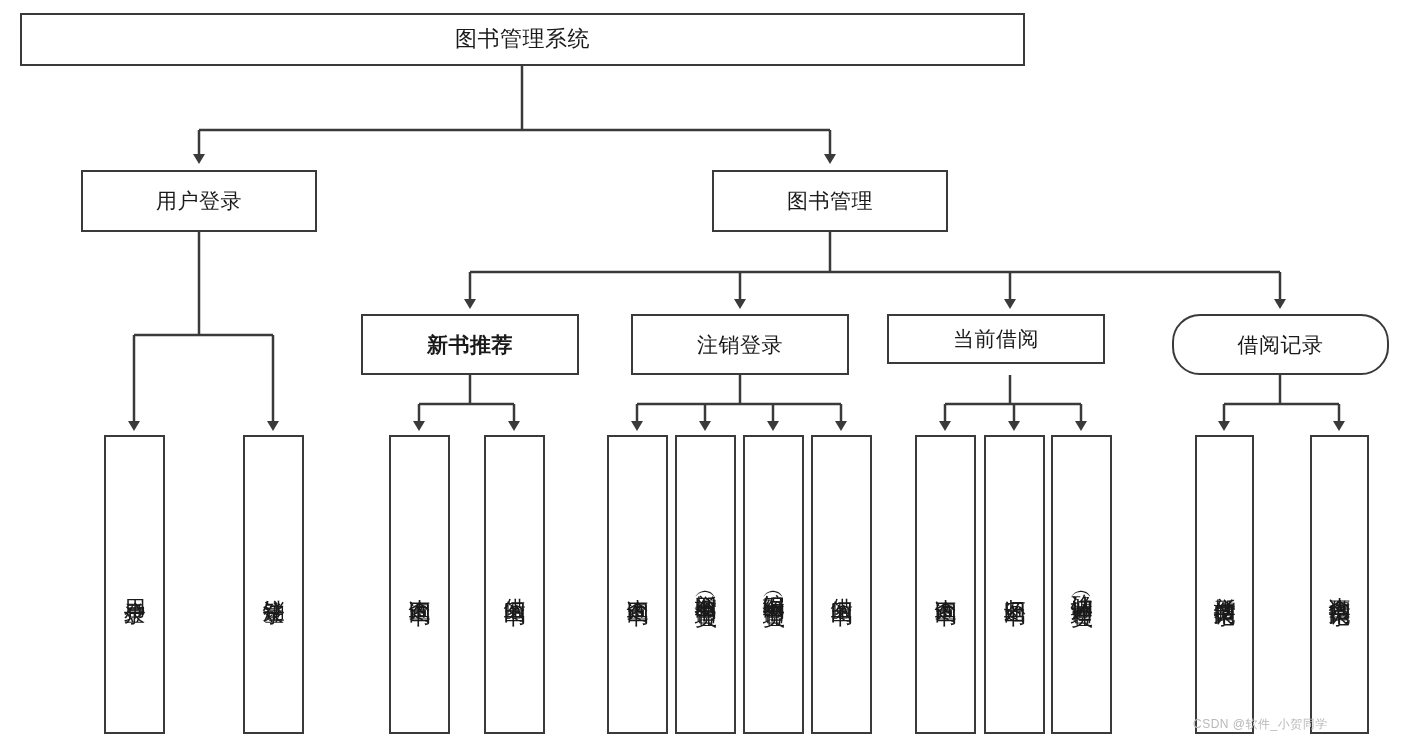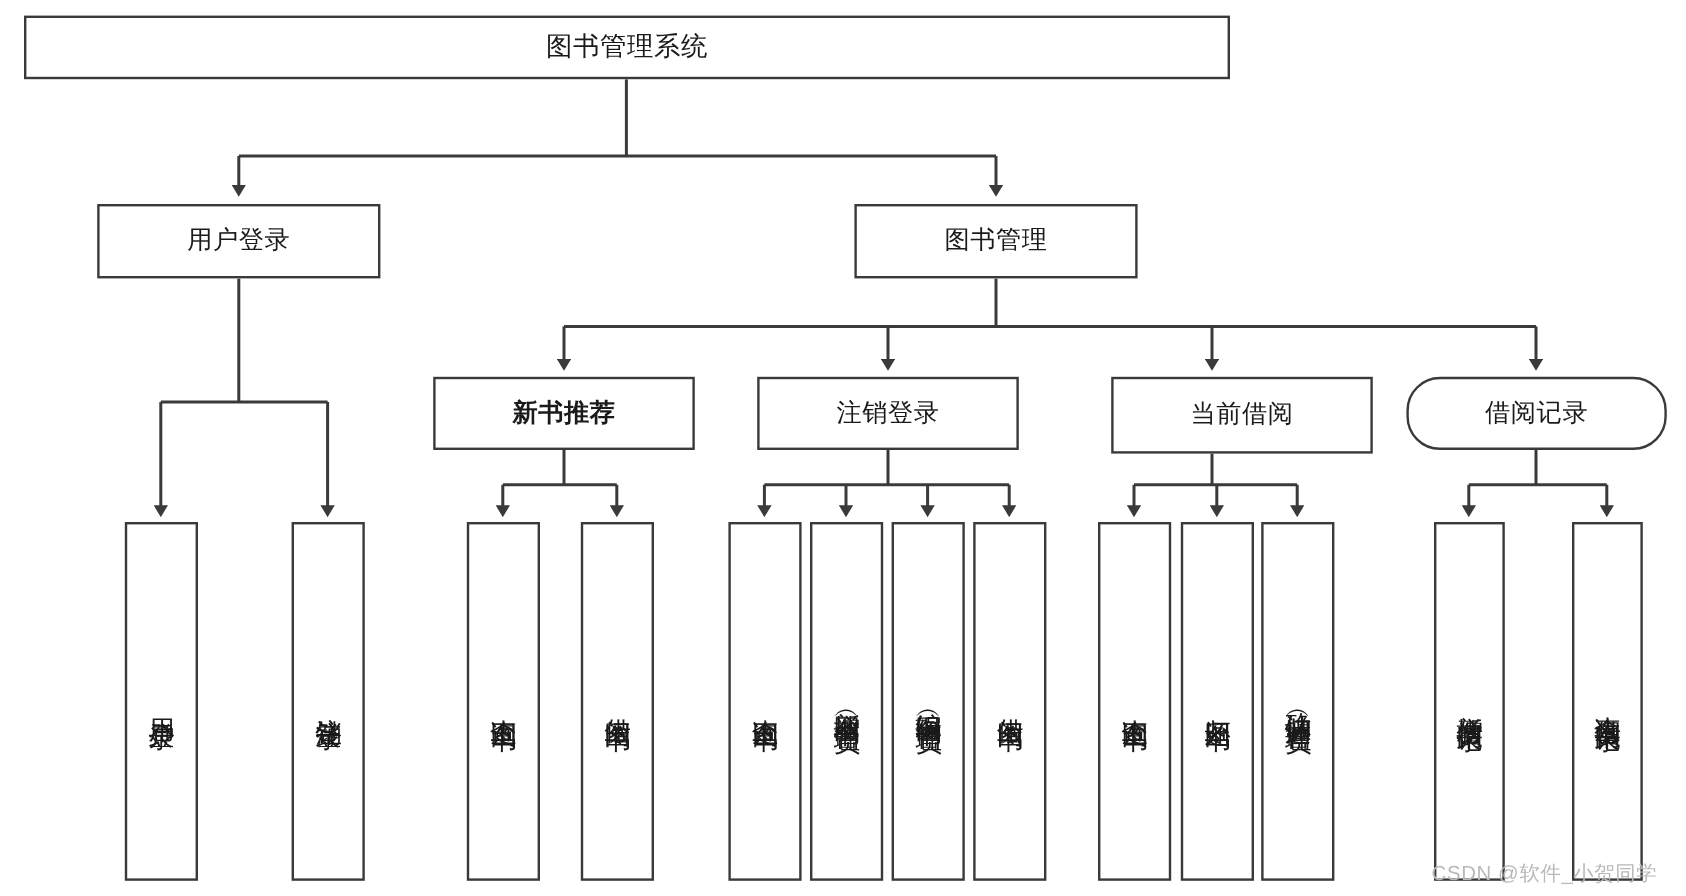--- a/index.html
+++ b/index.html
@@ -58,21 +58,21 @@
     text-orientation: upright;
     font-size: 22px;
     line-height: 1.12;
     letter-spacing: 2px;
     white-space: nowrap;
   }
   .watermark {
     position: absolute;
     left: 1193px;
     top: 716px;
-    font-size: 17px;
+    font-size: 12px;
     color: #b9b9b9;
     letter-spacing: 0.5px;
     white-space: nowrap;
     z-index: 5;
   }
 </style>
 </head>
 <body>
 
 <div id="canvas">
@@ -140,21 +140,21 @@
   <div class="node horiz" style="left:712px; top:170px; width:236px; height:62px;">
     <span class="label">图书管理</span>
   </div>
 
   <div class="node horiz" style="left:361px; top:314px; width:218px; height:61px;font-weight:bold;">
     <span class="label">新书推荐</span>
   </div>
   <div class="node horiz" style="left:631px; top:314px; width:218px; height:61px;">
     <span class="label">注销登录</span>
   </div>
-  <div class="node horiz" style="left:926px; top:314px; width:218px; height:64px;">
+  <div class="node horiz" style="left:887px; top:314px; width:218px; height:50px;">
     <span class="label">当前借阅</span>
   </div>
   <div class="node horiz" style="left:1172px; top:314px; width:217px; height:61px;border-radius:28px;">
     <span class="label">借阅记录</span>
   </div>
 
   <div class="node vert" style="left:104px; top:435px; width:61px; height:299px;">
     <span class="label">用户登录</span>
   </div>
   <div class="node vert" style="left:243px; top:435px; width:61px; height:299px;">

